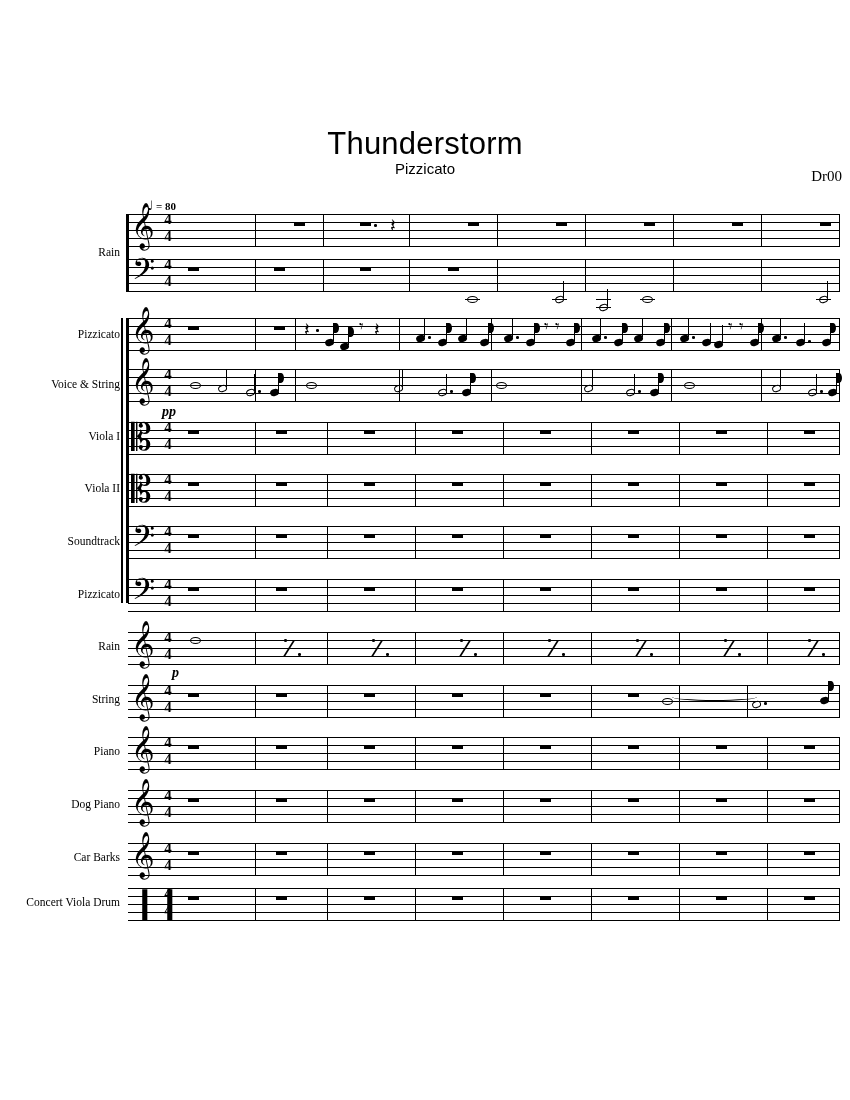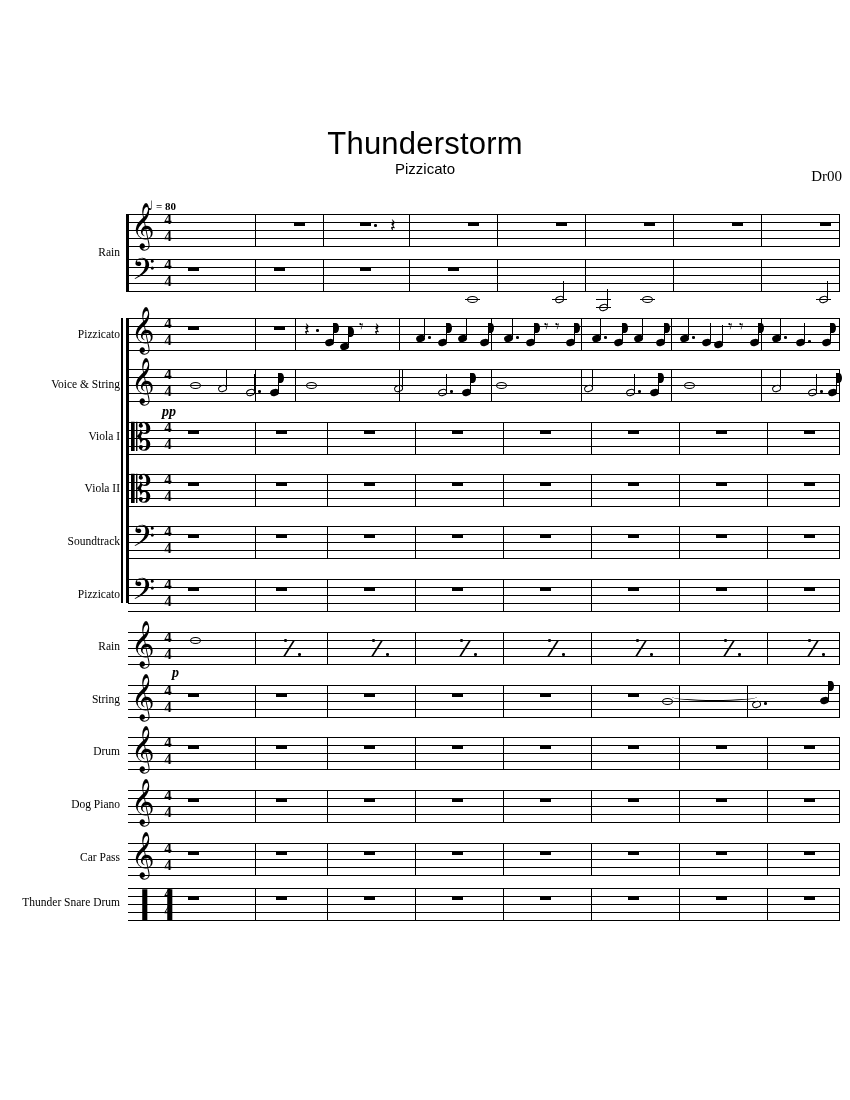--- a/index.html
+++ b/index.html
@@ -702,21 +702,21 @@
     <div class="barline" style="left:127px;"></div>
     <div class="barline" style="left:199px;"></div>
     <div class="barline" style="left:287px;"></div>
     <div class="barline" style="left:375px;"></div>
     <div class="barline" style="left:463px;"></div>
     <div class="barline" style="left:551px;"></div>
     <div class="barline" style="left:619px;"></div>
     <div class="barline" style="left:711px;"></div>
   </div>
 
-  <div class="inst-label" style="left:20px; top:745px; width:100px;">Drum</div>
+  <div class="inst-label" style="left:20px; top:745px; width:100px;">Piano</div>
   <div class="stave" style="left:128px; top:737px; width:712px;">
     <div class="line l0"></div>
       <div class="line l1"></div>
       <div class="line l2"></div>
       <div class="line l3"></div>
       <div class="line l4"></div>
     <div class="clef treble" style="left:3px;">𝄞</div>
     <div class="timesig" style="left:32px; top:0px;">
       <span class="num">4</span>
       <span class="den">4</span>
@@ -762,21 +762,21 @@
     <div class="barline" style="left:127px;"></div>
     <div class="barline" style="left:199px;"></div>
     <div class="barline" style="left:287px;"></div>
     <div class="barline" style="left:375px;"></div>
     <div class="barline" style="left:463px;"></div>
     <div class="barline" style="left:551px;"></div>
     <div class="barline" style="left:639px;"></div>
     <div class="barline" style="left:711px;"></div>
   </div>
 
-  <div class="inst-label" style="left:16px; top:851px; width:104px;">Car Pass</div>
+  <div class="inst-label" style="left:16px; top:851px; width:104px;">Car Barks</div>
   <div class="stave" style="left:128px; top:843px; width:712px;">
     <div class="line l0"></div>
       <div class="line l1"></div>
       <div class="line l2"></div>
       <div class="line l3"></div>
       <div class="line l4"></div>
     <div class="clef treble" style="left:3px;">𝄞</div>
     <div class="timesig" style="left:32px; top:0px;">
       <span class="num">4</span>
       <span class="den">4</span>
@@ -792,21 +792,21 @@
     <div class="barline" style="left:127px;"></div>
     <div class="barline" style="left:199px;"></div>
     <div class="barline" style="left:287px;"></div>
     <div class="barline" style="left:375px;"></div>
     <div class="barline" style="left:463px;"></div>
     <div class="barline" style="left:551px;"></div>
     <div class="barline" style="left:639px;"></div>
     <div class="barline" style="left:711px;"></div>
   </div>
 
-  <div class="inst-label" style="left:4px; top:896px; width:116px;">Thunder Snare Drum</div>
+  <div class="inst-label" style="left:4px; top:896px; width:116px;">Concert Viola Drum</div>
   <div class="stave" style="left:128px; top:888px; width:712px;">
     <div class="line l0"></div>
       <div class="line l1"></div>
       <div class="line l2"></div>
       <div class="line l3"></div>
       <div class="line l4"></div>
     <div class="clef perc" style="left:4px;">❙❙</div>
     <div class="timesig" style="left:32px; top:0px;">
       <span class="num">4</span>
       <span class="den">4</span>

